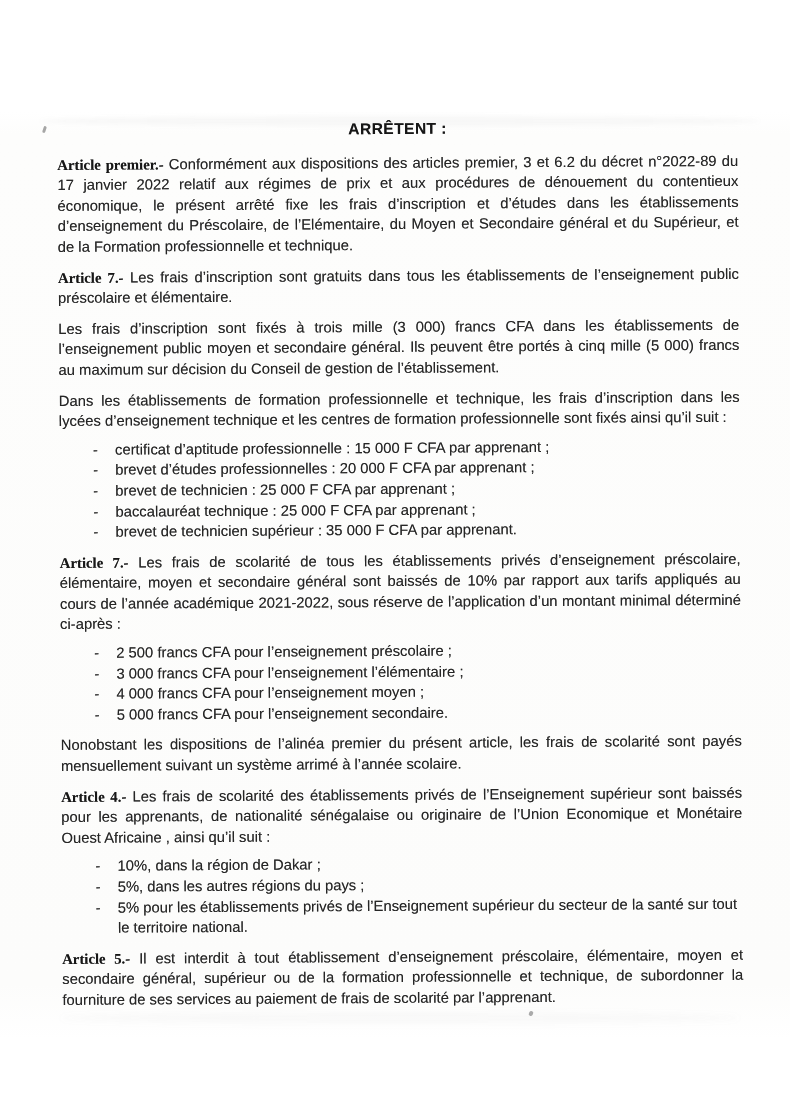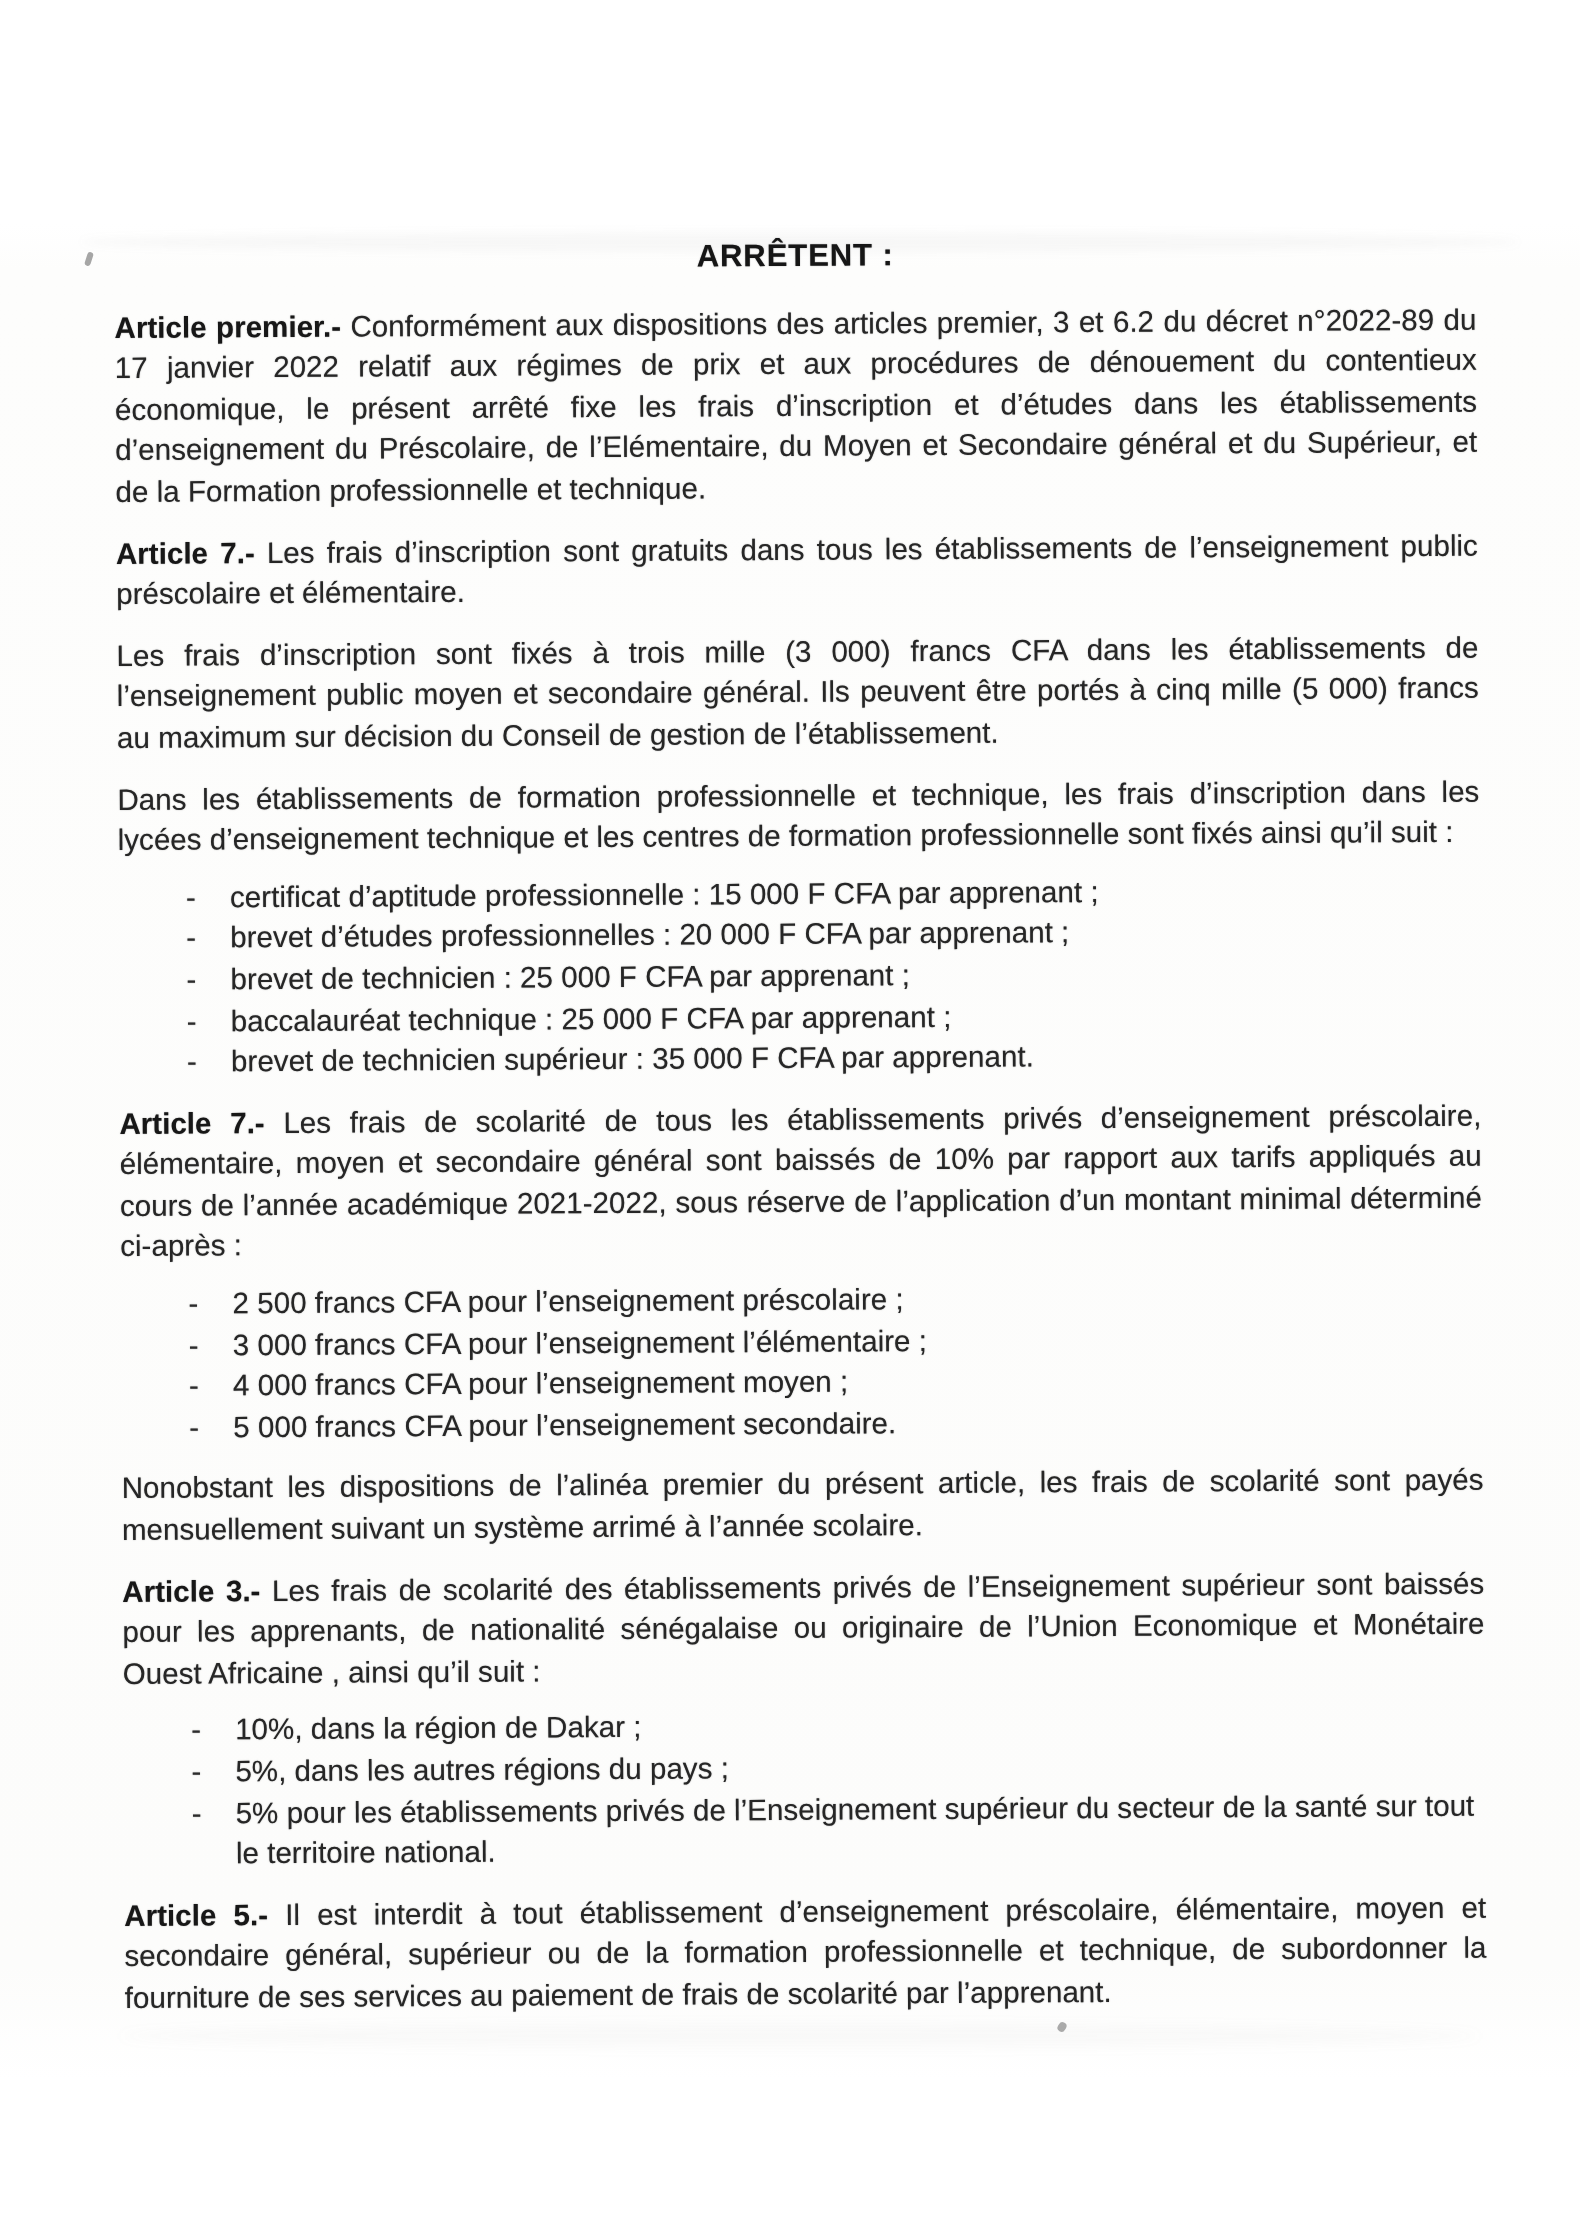--- a/index.html
+++ b/index.html
@@ -75,20 +75,21 @@
     margin: 0 0 13px 0;
   }
   .para {
     margin: 0 0 10px 0;
     text-align: justify;
   }
   .para.tight { margin-bottom: 8px; }
   .lead {
     font-weight: bold;
     color: #171717;
+    font-family: Liberation Serif, serif;
   }
   .dash-list {
     margin: 0 0 10px 0;
     padding: 0;
     list-style: none;
   }
   .dash-list li {
     display: flex;
     align-items: flex-start;
   }
@@ -163,21 +164,21 @@
           <span class="item-text">4 000 francs CFA pour l’enseignement moyen ;</span>
         </li>
       <li>
           <span class="marker">-</span>
           <span class="item-text">5 000 francs CFA pour l’enseignement secondaire.</span>
         </li>
     </ul>
 
     <p class="para">Nonobstant les dispositions de l’alinéa premier du présent article, les frais de scolarité sont payés mensuellement suivant un système arrimé à l’année scolaire.</p>
 
-    <p class="para tight"><span class="lead">Article 3.-</span> <span>Les frais de scolarité des établissements privés de l’Enseignement supérieur sont baissés pour les apprenants, de nationalité sénégalaise ou originaire de l’Union Economique et Monétaire Ouest Africaine , ainsi qu’il suit :</span></p>
+    <p class="para tight"><span class="lead">Article 4.-</span> <span>Les frais de scolarité des établissements privés de l’Enseignement supérieur sont baissés pour les apprenants, de nationalité sénégalaise ou originaire de l’Union Economique et Monétaire Ouest Africaine , ainsi qu’il suit :</span></p>
 
     <ul class="dash-list">
       <li>
           <span class="marker">-</span>
           <span class="item-text">10%, dans la région de Dakar ;</span>
         </li>
       <li>
           <span class="marker">-</span>
           <span class="item-text">5%, dans les autres régions du pays ;</span>
         </li>

